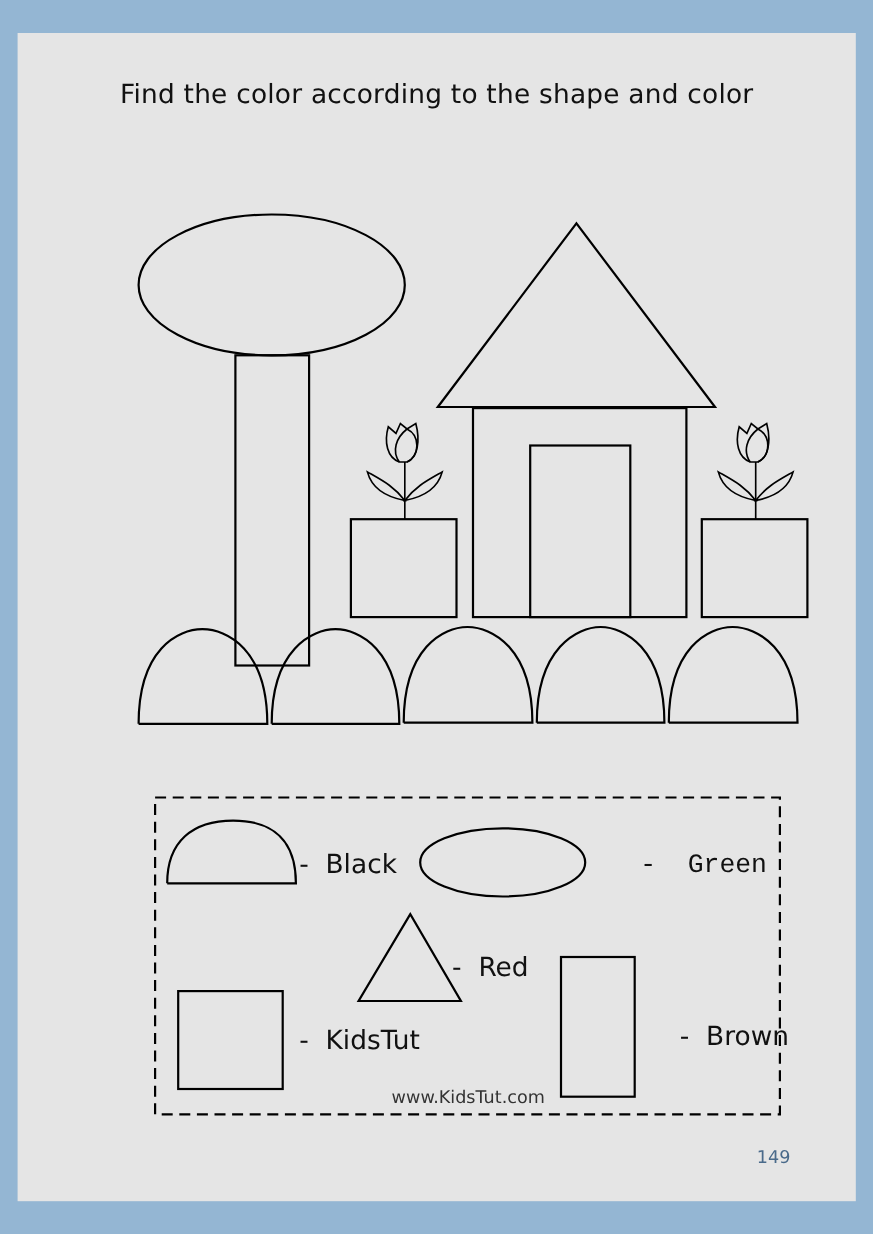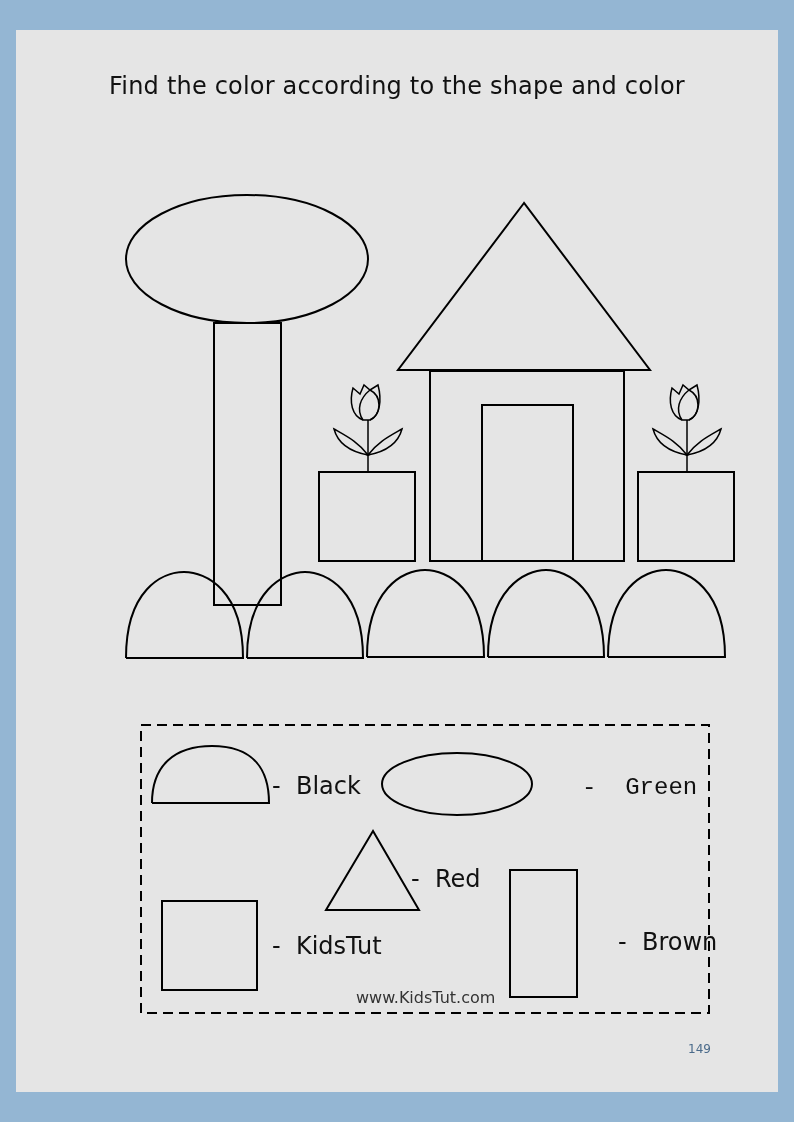--- a/index.html
+++ b/index.html
@@ -40,21 +40,21 @@
     }
     .footer-site {
       position: absolute;
       left: 340px; top: 958px;
       font-size: 16px;
       color: #333;
     }
     .footer-page {
       position: absolute;
       left: 672px; top: 1012px;
-      font-size: 12px;
+      font-size: 16px;
       color: #4a6a8a;
     }
   </style>
 </head>
 <body>
 
 <div class="page">
   <div class="title">
     <span>Find the color according to the shape and color</span>
   </div>

